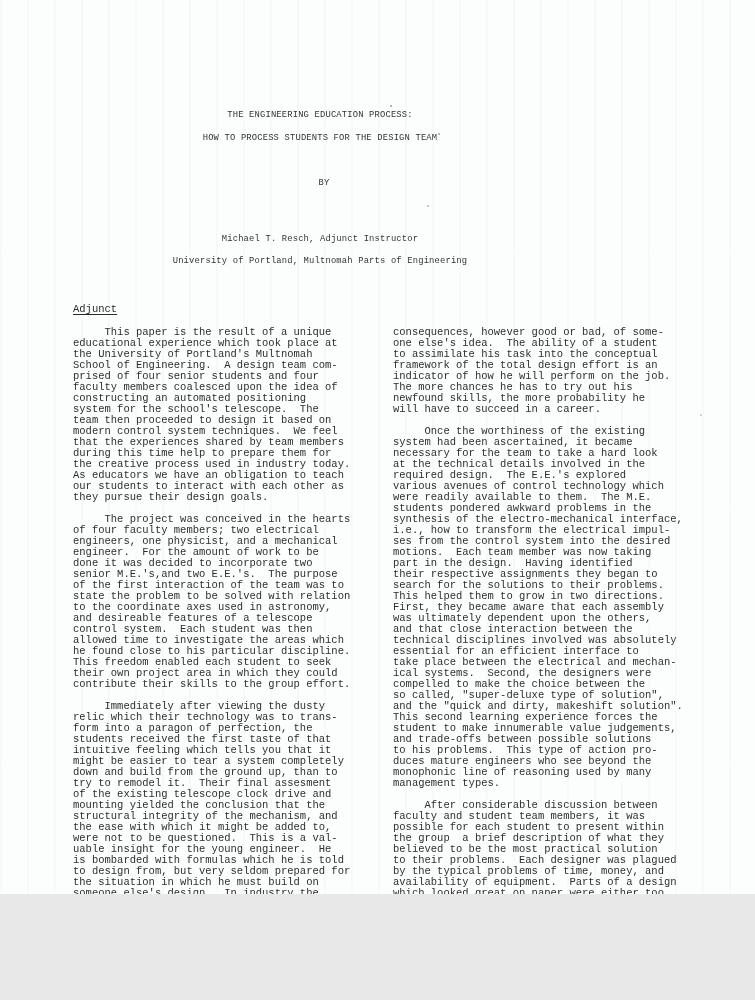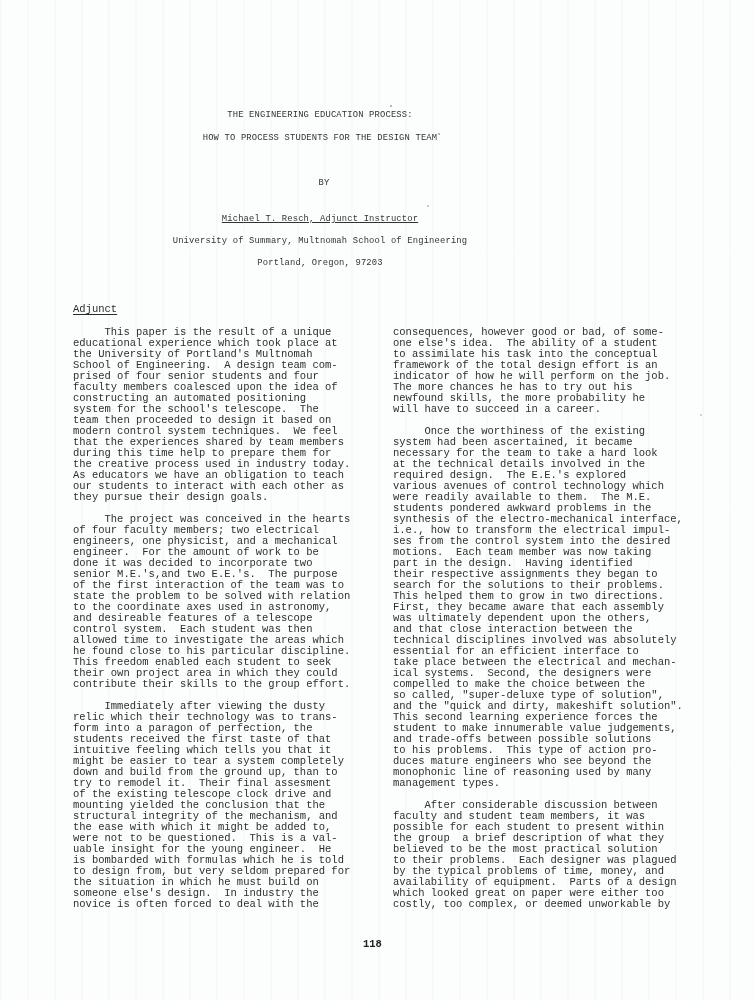--- a/index.html
+++ b/index.html
@@ -3,21 +3,21 @@
 <meta charset="utf-8">
 <style>
   html, body {
     margin: 0;
     padding: 0;
     background: #e8e8e8;
   }
   .page {
     position: relative;
     width: 755px;
-    height: 1000px;
+    height: 894px;
     margin: 0 auto;
     background:
       repeating-linear-gradient(90deg,
         rgba(222, 233, 233, 0.18) 0px, rgba(222, 233, 233, 0.18) 2px,
         transparent 2px, transparent 27px),
       #fcfdfd;
     overflow: hidden;
     font-family: "Liberation Mono", "DejaVu Sans Mono", monospace;
     color: #2d2d2d;
   }
@@ -27,21 +27,21 @@
     top: 109px;
     width: 640px;
     text-align: center;
     font-size: 8.8px;
     line-height: 12px;
     letter-spacing: 0.02em;
     color: #333;
   }
   .title-line2 { margin-top: 11px; }
   .byline      { margin-top: 33px; padding-left: 8px; }
-  .author-line { margin-top: 24px; text-decoration: underline; }
+  .author-line { margin-top: 44px; }
   .affil-line  { margin-top: 10px; }
   .loc-line    { margin-top: 10px; }
   .section-heading {
     position: absolute;
     left: 73px;
     top: 303px;
     font-size: 10.5px;
     line-height: 12px;
     text-decoration: underline;
     text-underline-offset: 2px;
@@ -84,22 +84,21 @@
 </head>
 <body>
 
 <div class="page">
 
   <div class="heading-block">
     <div class="title-line1">THE ENGINEERING EDUCATION PROCESS:</div>
     <div class="title-line2">HOW TO PROCESS STUDENTS FOR THE DESIGN TEAM</div>
     <div class="byline">BY</div>
     <div class="author-line">Michael T. Resch, Adjunct Instructor</div>
-    <div class="affil-line">University of Summary, Multnomah School of Engineering</div>
-    <div class="loc-line">Portland, Oregon, 97203</div>
+    <div class="affil-line">University of Portland, Multnomah Parts of Engineering</div>
   </div>
 
   <div class="section-heading">Adjunct</div>
 
   <div class="columns">
     <div class="column">     This paper is the result of a unique
 educational experience which took place at
 the University of Portland's Multnomah
 School of Engineering.  A design team com-
 prised of four senior students and four

